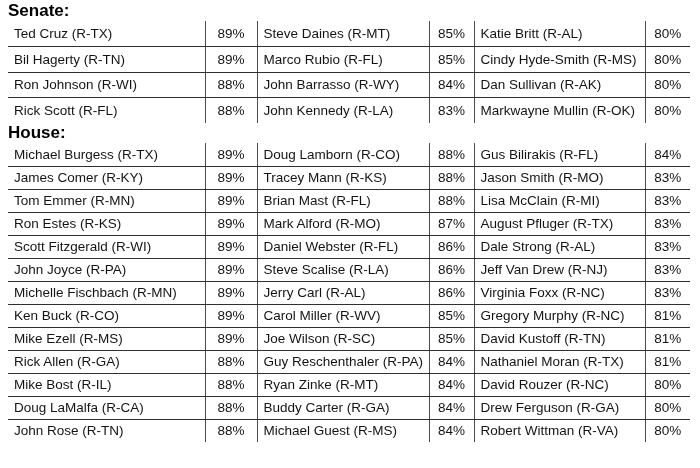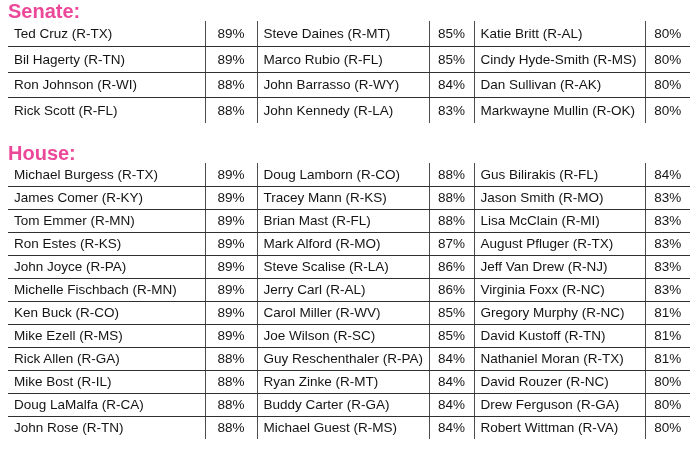--- a/index.html
+++ b/index.html
@@ -11,28 +11,28 @@
     width: 700px;
     height: 468px;
     overflow: hidden;
     font-family: "Liberation Sans", sans-serif;
     color: #141414;
   }
   .page {
     padding: 3px 0 0 8px;
   }
   .section-title {
-    font-size: 20px;
+    font-size: 17px;
     font-weight: 700;
-    color: #ec4899;
+    color: #000000;
     line-height: 16px;
     margin: 0;
   }
   .section-title.house {
-    margin-top: 22px;
+    margin-top: 2px;
   }
   table.roster {
     border-collapse: collapse;
     table-layout: fixed;
     width: 682px;
     margin-top: 2px;
   }
   table.roster td {
     padding: 0;
     vertical-align: middle;
@@ -151,20 +151,28 @@
         </tr>
         <tr>
           <td class="name">Ron Estes (R-KS)</td>
           <td class="pct inner">89%</td>
           <td class="name">Mark Alford (R-MO)</td>
           <td class="pct inner">87%</td>
           <td class="name">August Pfluger (R-TX)</td>
           <td class="pct">83%</td>
         </tr>
         <tr>
+          <td class="name">Scott Fitzgerald (R-WI)</td>
+          <td class="pct inner">89%</td>
+          <td class="name">Daniel Webster (R-FL)</td>
+          <td class="pct inner">86%</td>
+          <td class="name">Dale Strong (R-AL)</td>
+          <td class="pct">83%</td>
+        </tr>
+        <tr>
           <td class="name">John Joyce (R-PA)</td>
           <td class="pct inner">89%</td>
           <td class="name">Steve Scalise (R-LA)</td>
           <td class="pct inner">86%</td>
           <td class="name">Jeff Van Drew (R-NJ)</td>
           <td class="pct">83%</td>
         </tr>
         <tr>
           <td class="name">Michelle Fischbach (R-MN)</td>
           <td class="pct inner">89%</td>

